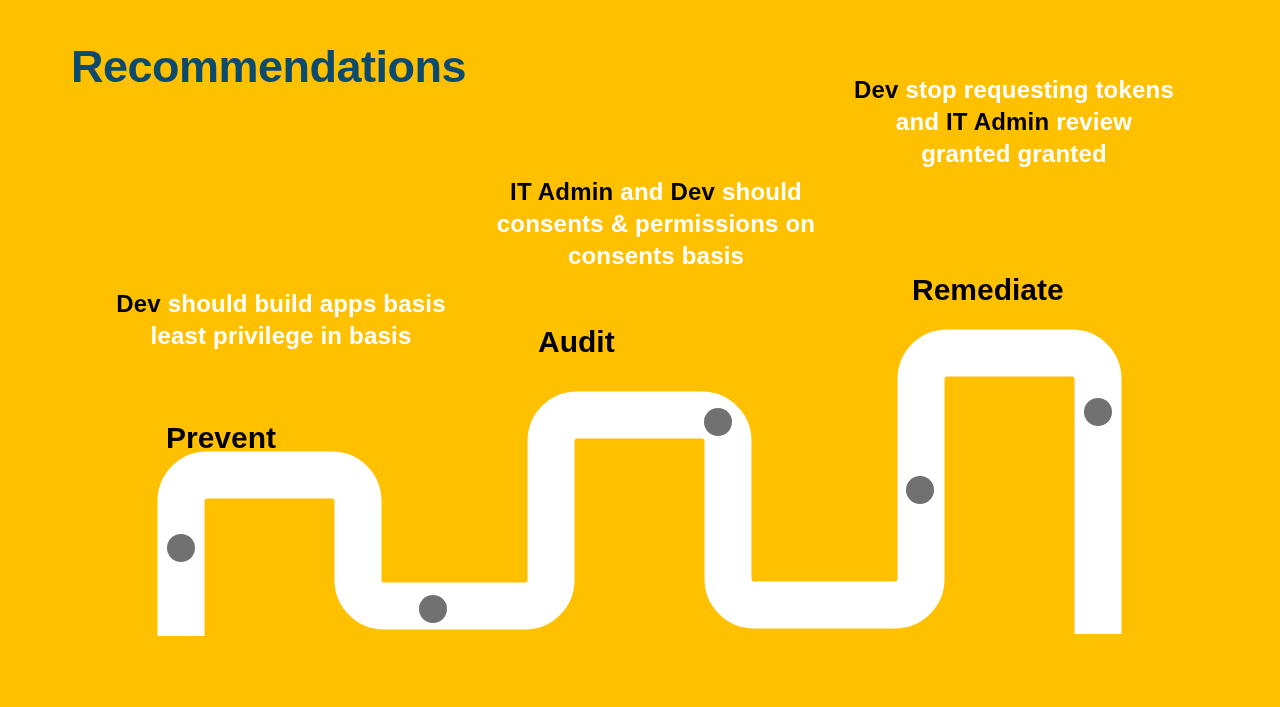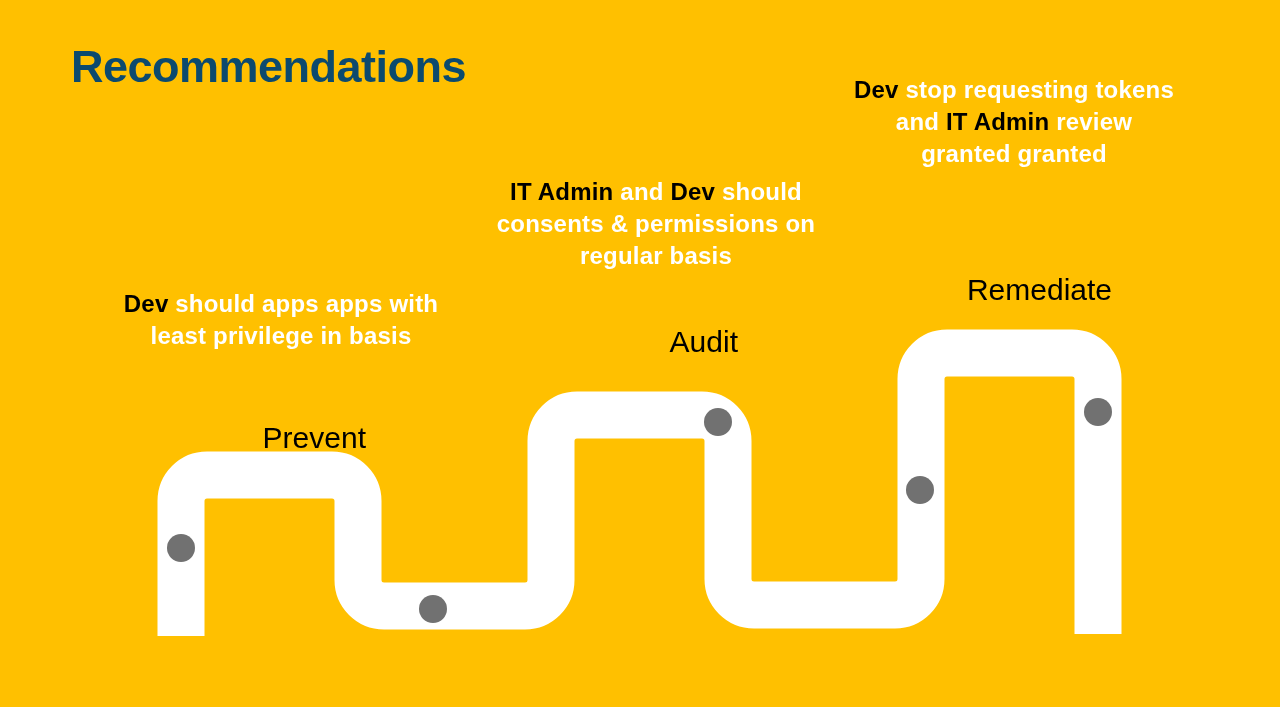--- a/index.html
+++ b/index.html
@@ -48,24 +48,24 @@
     text-align: center;
     font-size: 24px;
     line-height: 32px;
     font-weight: 700;
     letter-spacing: 0.2px;
   }
   .annotation .seg-black { color: #000000; }
   .annotation .seg-white { color: #FFFFFF; }
   .stage-label {
     position: absolute;
-    text-align: right;
+    text-align: left;
     font-size: 30px;
     line-height: 36px;
-    font-weight: 400;
+    font-weight: 700;
     color: #000000;
   }
   .annotation-prevent   { left: 91px;  top: 288px; width: 380px; }
   .annotation-audit     { left: 466px; top: 176px; width: 380px; }
   .annotation-remediate { left: 819px; top: 74px;  width: 390px; }
   .label-prevent   { left: 166px; top: 400px; width: 200px; margin-top: 20px; }
   .label-audit     { left: 538px; top: 324px; width: 200px; }
   .label-remediate { left: 912px; top: 272px; width: 200px; }
 </style>
 </head>
@@ -80,28 +80,28 @@
         <circle cx="433" cy="609" r="14" fill="#717171"></circle>
         <circle cx="718" cy="422" r="14" fill="#717171"></circle>
         <circle cx="920" cy="490" r="14" fill="#717171"></circle>
         <circle cx="1098" cy="412" r="14" fill="#717171"></circle>
       </g>
   </svg>
 
   <div class="slide-title" style="color: #0c4a6e;">Recommendations</div>
 
   <div class="annotation annotation-prevent">
-      <div><span class="seg-black">Dev</span><span class="seg-white"> should apps apps with</span></div>
+      <div><span class="seg-black">Dev</span><span class="seg-white"> should build apps basis</span></div>
       <div><span class="seg-white">least privilege in basis</span></div>
     </div>
 
   <div class="annotation annotation-audit">
       <div><span class="seg-black">IT Admin</span><span class="seg-white"> and </span><span class="seg-black">Dev</span><span class="seg-white"> should</span></div>
       <div><span class="seg-white">consents &amp; permissions on</span></div>
-      <div><span class="seg-white">regular basis</span></div>
+      <div><span class="seg-white">consents basis</span></div>
     </div>
 
   <div class="annotation annotation-remediate">
       <div><span class="seg-black">Dev</span><span class="seg-white"> stop requesting tokens</span></div>
       <div><span class="seg-white">and </span><span class="seg-black">IT Admin</span><span class="seg-white"> review</span></div>
       <div><span class="seg-white">granted granted</span></div>
     </div>
 
   <div class="stage-label label-prevent">Prevent</div>
 

